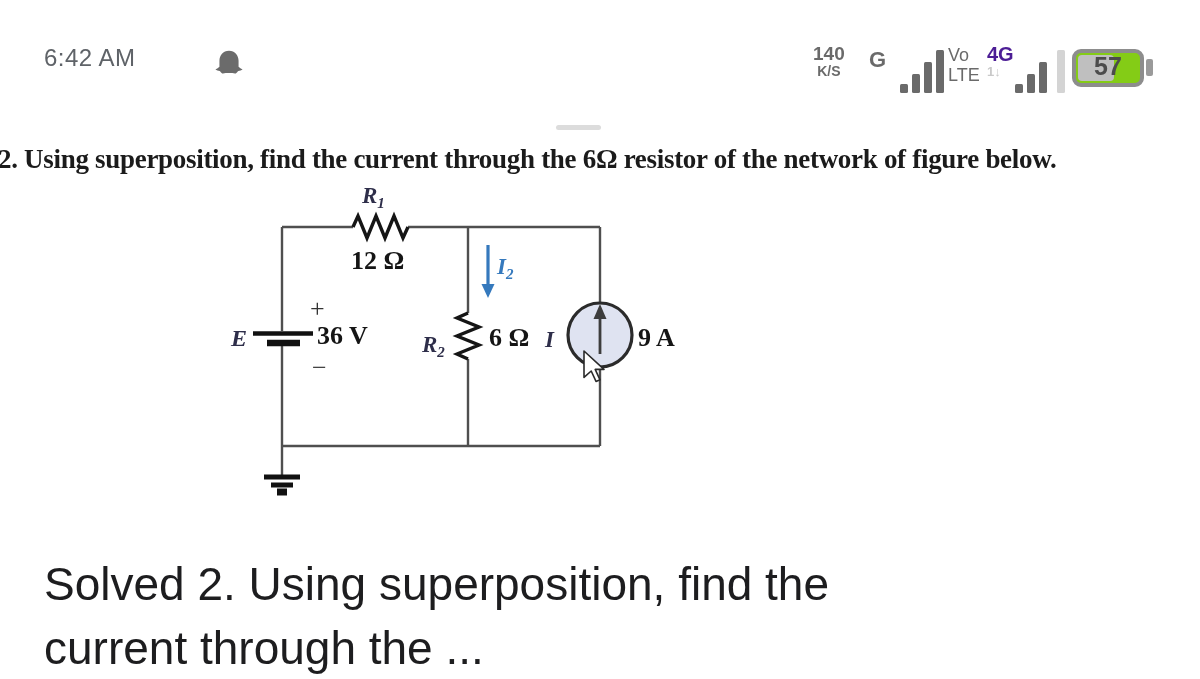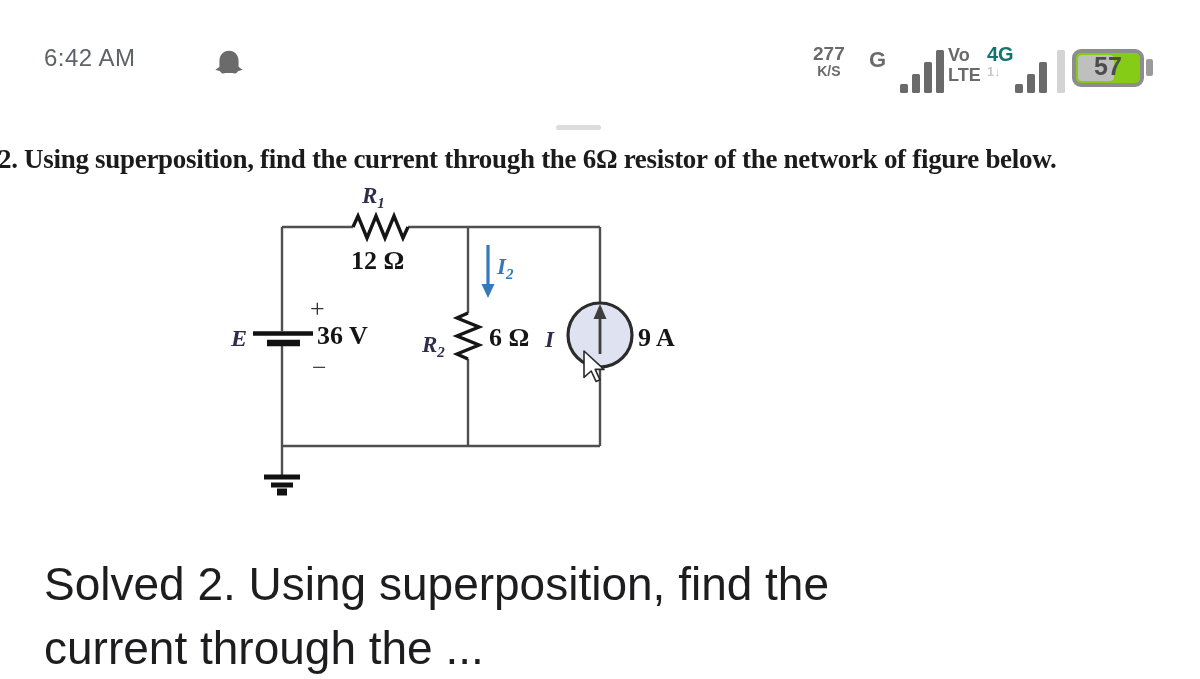--- a/index.html
+++ b/index.html
@@ -7,23 +7,23 @@
   .abs{position:absolute;}
   
   #statusbar{position:absolute;left:0;top:0;width:1200px;height:110px;background:#fff;}
   .time{left:44px;top:44px;font-size:24px;color:#5f6368;letter-spacing:.5px;}
   .snap{left:212px;top:48px;width:34px;height:34px;}
   .speed{left:813px;top:44px;color:#6a6a6a;text-align:center;font-weight:600;line-height:20px;}
   .speed .v{font-size:19px;}
   .speed .u{font-size:14px;line-height:15px;}
   .simg{left:869px;top:47px;font-size:22px;font-weight:600;color:#6a6a6a;}
   .bars1{left:898px;top:47px;}
-  .volte{left:948px;top:45px;color:#6a6a6a;font-weight:700;font-size:18px;line-height:20px;}
+  .volte{left:948px;top:45px;color:#6a6a6a;font-weight:400;font-size:18px;line-height:20px;}
   .sim2{left:987px;top:44px;text-align:left;line-height:21px;}
-  .sim2 .g4{font-size:20px;font-weight:600;color:#0f766e;text-align:center;}
+  .sim2 .g4{font-size:20px;font-weight:600;color:#4c1d95;text-align:center;}
   .sim2 .sub{font-size:13px;color:#c9c9c9;font-weight:600;line-height:13px;}
   .bars2{left:1013px;top:47px;}
   .battery{left:1072px;top:49px;width:64px;height:30px;border:4px solid #8d8d8d;border-radius:9px;
     position:absolute;background:#84cc16;}
   .battery .fill{position:absolute;left:2px;top:2px;bottom:2px;width:57%;background:#bfbfbf;border-radius:4px;}
   .battery .pct{position:absolute;left:0;top:-1px;width:100%;text-align:center;font-size:25px;
     font-weight:600;color:#4c4c4c;}
   .batnub{left:1146px;top:59px;width:7px;height:17px;background:#9a9a9a;border-radius:2px;}
   
   .question{left:-2px;top:144px;width:1204px;font-family:"Liberation Serif",serif;font-size:27px;
@@ -40,21 +40,21 @@
 <body>
 
 <div id="statusbar">
   <div class="abs time">6:42 AM</div>
 
   <svg class="abs snap" viewBox="0 0 32 32">
     <path fill="#6b6b6b" d="M16 2.5c-5.6 0-9 4.2-9 9.6v5.6c-1 1-2.3 1.9-3.8 2.5 1.1.9 2.7 1.1 4 1.5 1 .3 1.1 1.8 2.4 2.2 1.2.4 2.2-.3 3.2-.3h6.4c1 0 2 .7 3.2.3 1.3-.4 1.4-1.9 2.4-2.2 1.3-.4 2.9-.6 4-1.5-1.5-.6-2.8-1.5-3.8-2.5v-5.6c0-5.4-3.4-9.6-9-9.6z"></path>
   </svg>
 
   <div class="abs speed">
-    <div class="v">277</div>
+    <div class="v">140</div>
     <div class="u">K/S</div>
   </div>
 
   <div class="abs simg">G</div>
 
   <svg class="abs bars1" width="48" height="48" viewBox="0 0 48 48">
     <rect x="2" y="37" width="8" height="9" rx="1.5" fill="#6a6a6a"></rect>
     <rect x="14" y="27" width="8" height="19" rx="1.5" fill="#6a6a6a"></rect>
     <rect x="26" y="15" width="8" height="31" rx="1.5" fill="#6a6a6a"></rect>
     <rect x="38" y="3" width="8" height="43" rx="1.5" fill="#6a6a6a"></rect>

